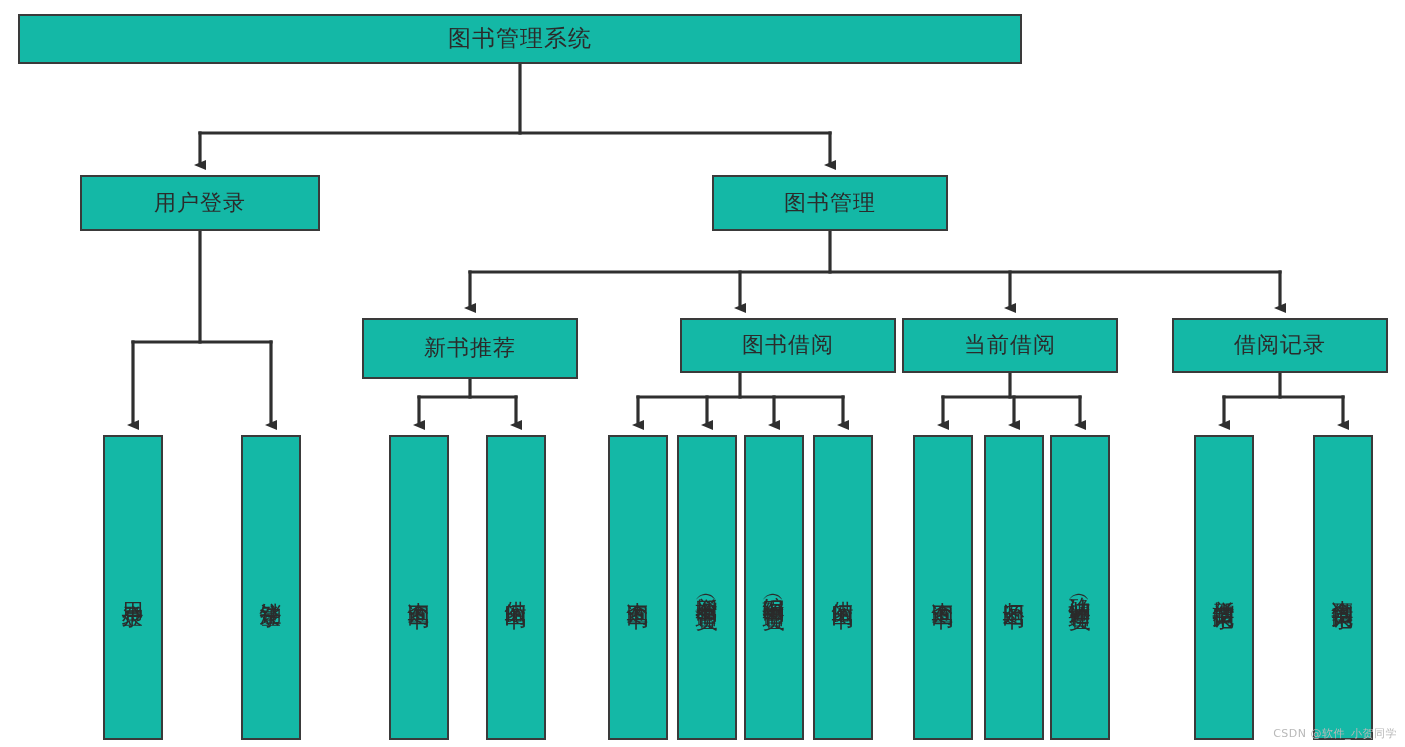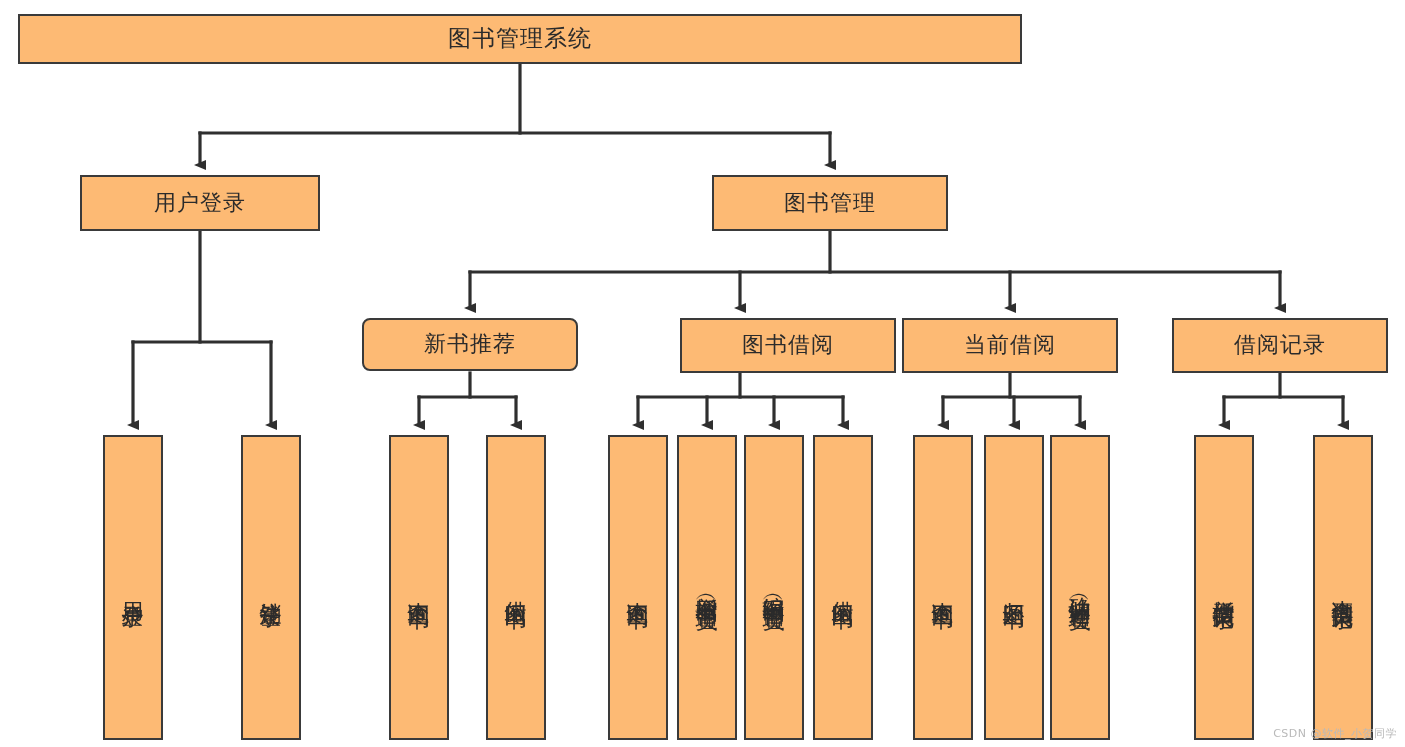--- a/index.html
+++ b/index.html
@@ -1,20 +1,20 @@
 <!DOCTYPE html>
 <html><head>
 <meta charset="utf-8">
 <title>图书管理系统 结构图</title>
 <style>
   html,body{margin:0;padding:0;background:#ffffff;}
   body{font-family:"DejaVu Sans","Liberation Sans",sans-serif;}
   #stage{position:relative;width:1405px;height:747px;background:#ffffff;overflow:hidden;}
   #wires{position:absolute;left:0;top:0;width:1405px;height:747px;}
-  .node{position:absolute;box-sizing:border-box;background:#fdba74;border:2.5px solid #3a3a3a;display:flex;align-items:center;justify-content:center;color:#2b2b2b;}
+  .node{position:absolute;box-sizing:border-box;background:#14b8a6;border:2.5px solid #3a3a3a;display:flex;align-items:center;justify-content:center;color:#2b2b2b;}
   .node.h{font-size:22px;letter-spacing:1px;line-height:1.1;}
   .node.v{padding:10px 2px;}
   .vtext{writing-mode:vertical-rl;text-orientation:upright;font-size:22px;line-height:1.32;letter-spacing:2px;color:#2b2b2b;white-space:nowrap;}
   #root-node{font-size:23px;}
   #watermark{position:absolute;right:8px;bottom:6px;font-size:11px;color:#b9b9b9;letter-spacing:0.5px;white-space:nowrap;}
 </style>
 </head>
 <body>
 
 <div id="stage">
@@ -73,21 +73,21 @@
     <span>图书管理系统</span>
   </div>
 
   <div class="node h" style="left:80px;top:175px;width:240px;height:56px;">
     <span>用户登录</span>
   </div>
   <div class="node h" style="left:712px;top:175px;width:236px;height:56px;">
     <span>图书管理</span>
   </div>
 
-  <div class="node h" style="left:362px;top:318px;width:216px;height:53px;border-radius:8px;">
+  <div class="node h" style="left:362px;top:318px;width:216px;height:61px;">
     <span>新书推荐</span>
   </div>
   <div class="node h" style="left:632px;top:318px;width:216px;height:55px;margin-left:48px;">
     <span>图书借阅</span>
   </div>
   <div class="node h" style="left:902px;top:318px;width:216px;height:55px;">
     <span>当前借阅</span>
   </div>
   <div class="node h" style="left:1172px;top:318px;width:216px;height:55px;">
     <span>借阅记录</span>

